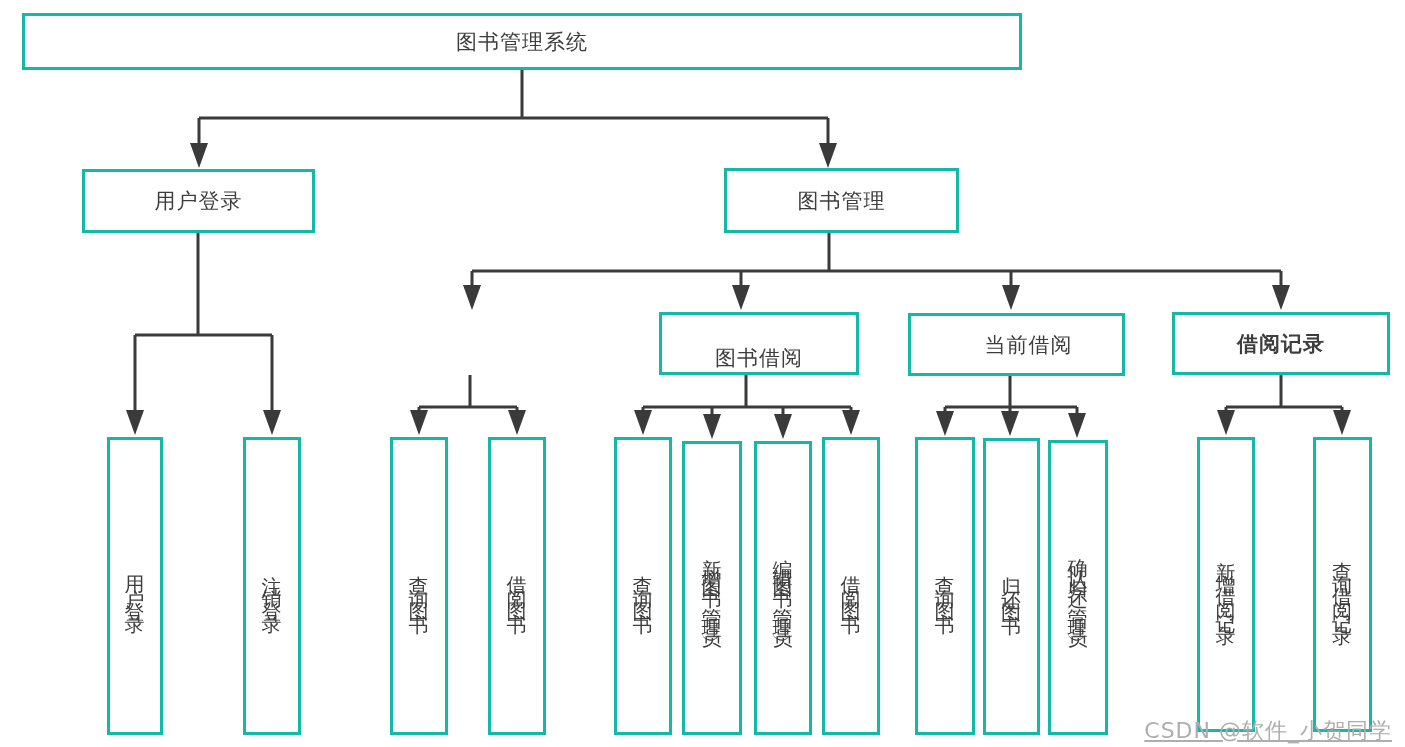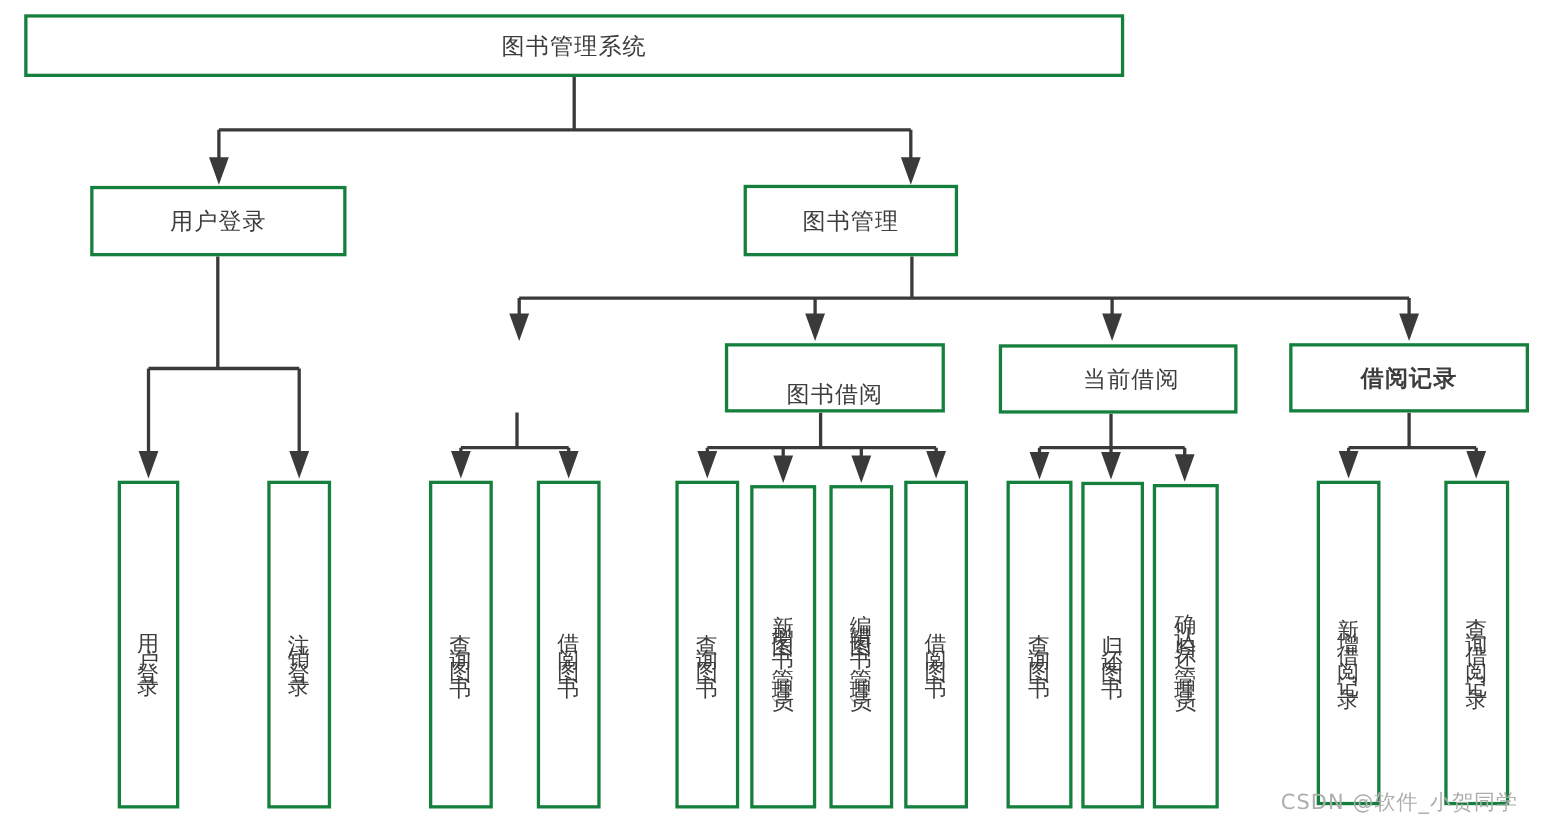--- a/index.html
+++ b/index.html
@@ -5,28 +5,28 @@
   * { margin:0; padding:0; box-sizing:border-box; }
   html,body { background:#ffffff; }
   body { font-family:"DejaVu Sans","Liberation Sans",sans-serif; color:#333333; }
   .canvas {
     position:relative; width:1405px; height:747px; background:#ffffff; overflow:hidden;
   }
   .connectors { position:absolute; left:0; top:0; width:1405px; height:747px; }
   .ln { fill:none; stroke:#3a3a3a; stroke-width:3; }
   .ah { fill:#3a3a3a; stroke:none; }
   .box {
-    position:absolute; background:#ffffff; border:3px solid #15803d;
+    position:absolute; background:#ffffff; border:3px solid #14b8a6;
     display:flex; align-items:center; justify-content:center;
     color:#3d3d3d;
   }
   .h-label { font-size:21px; letter-spacing:1px; white-space:nowrap; }
   .root  { left:22px;  top:13px;  width:1000px; height:57px; }
   .l2-login { left:82px;  top:169px; width:233px; height:64px; }
-  .l2-mgmt  { left:676px; top:168px; width:195px; height:65px; }
+  .l2-mgmt  { left:724px; top:168px; width:235px; height:65px; }
   .l3-new     { left:362px;  top:312px; width:219px; height:63px; }
   .l3-borrow  { left:659px;  top:312px; width:200px; height:63px;align-items:flex-end; }
   .l3-current { left:908px;  top:313px; width:217px; height:63px;padding-left:24px; }
   .l3-records { left:1172px; top:312px; width:218px; height:63px;font-weight:bold; }
   .leaf .v {
     writing-mode:vertical-rl; text-orientation:mixed;
     font-size:20px; letter-spacing:13px; line-height:1;
   }
   .leaf .v.tight { letter-spacing:10px; }
   .leafA { left:107px;  top:437px; width:56px; height:298px; }
@@ -36,22 +36,22 @@
   .leafE { left:614px;  top:437px; width:58px; height:298px; }
   .leafF { left:682px;  top:441px; width:60px; height:294px; }
   .leafG { left:754px;  top:441px; width:58px; height:294px; }
   .leafH { left:822px;  top:437px; width:58px; height:298px; }
   .leafI { left:915px;  top:437px; width:60px; height:298px; }
   .leafJ { left:983px;  top:438px; width:57px; height:297px; }
   .leafK { left:1048px; top:440px; width:60px; height:295px; }
   .leafL { left:1197px; top:437px; width:58px; height:295px; }
   .leafM { left:1313px; top:437px; width:59px; height:295px; }
   .watermark {
-    position:absolute; top:716px; right:25px;
-    font-size:19px; color:#aeaeae; letter-spacing:1px; white-space:nowrap;
+    position:absolute; top:716px; right:13px;
+    font-size:22px; color:#aeaeae; letter-spacing:1px; white-space:nowrap;text-decoration:underline;
   }
 </style>
 </head>
 <body>
 
 <div class="canvas">
 
   <svg class="connectors" viewBox="0 0 1405 747" xmlns="http://www.w3.org/2000/svg">
     <g>
       <path class="ln" d="M522 70 V118 M199 118 H828 M199 118 V148 M828 118 V148"></path>

